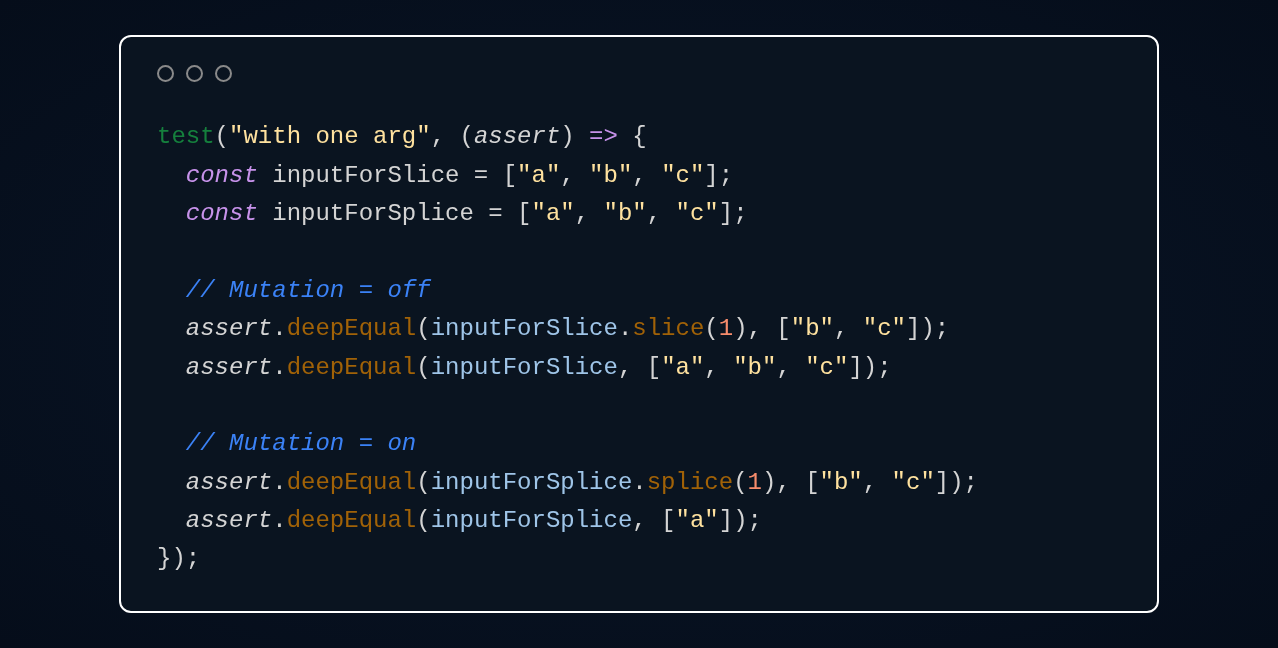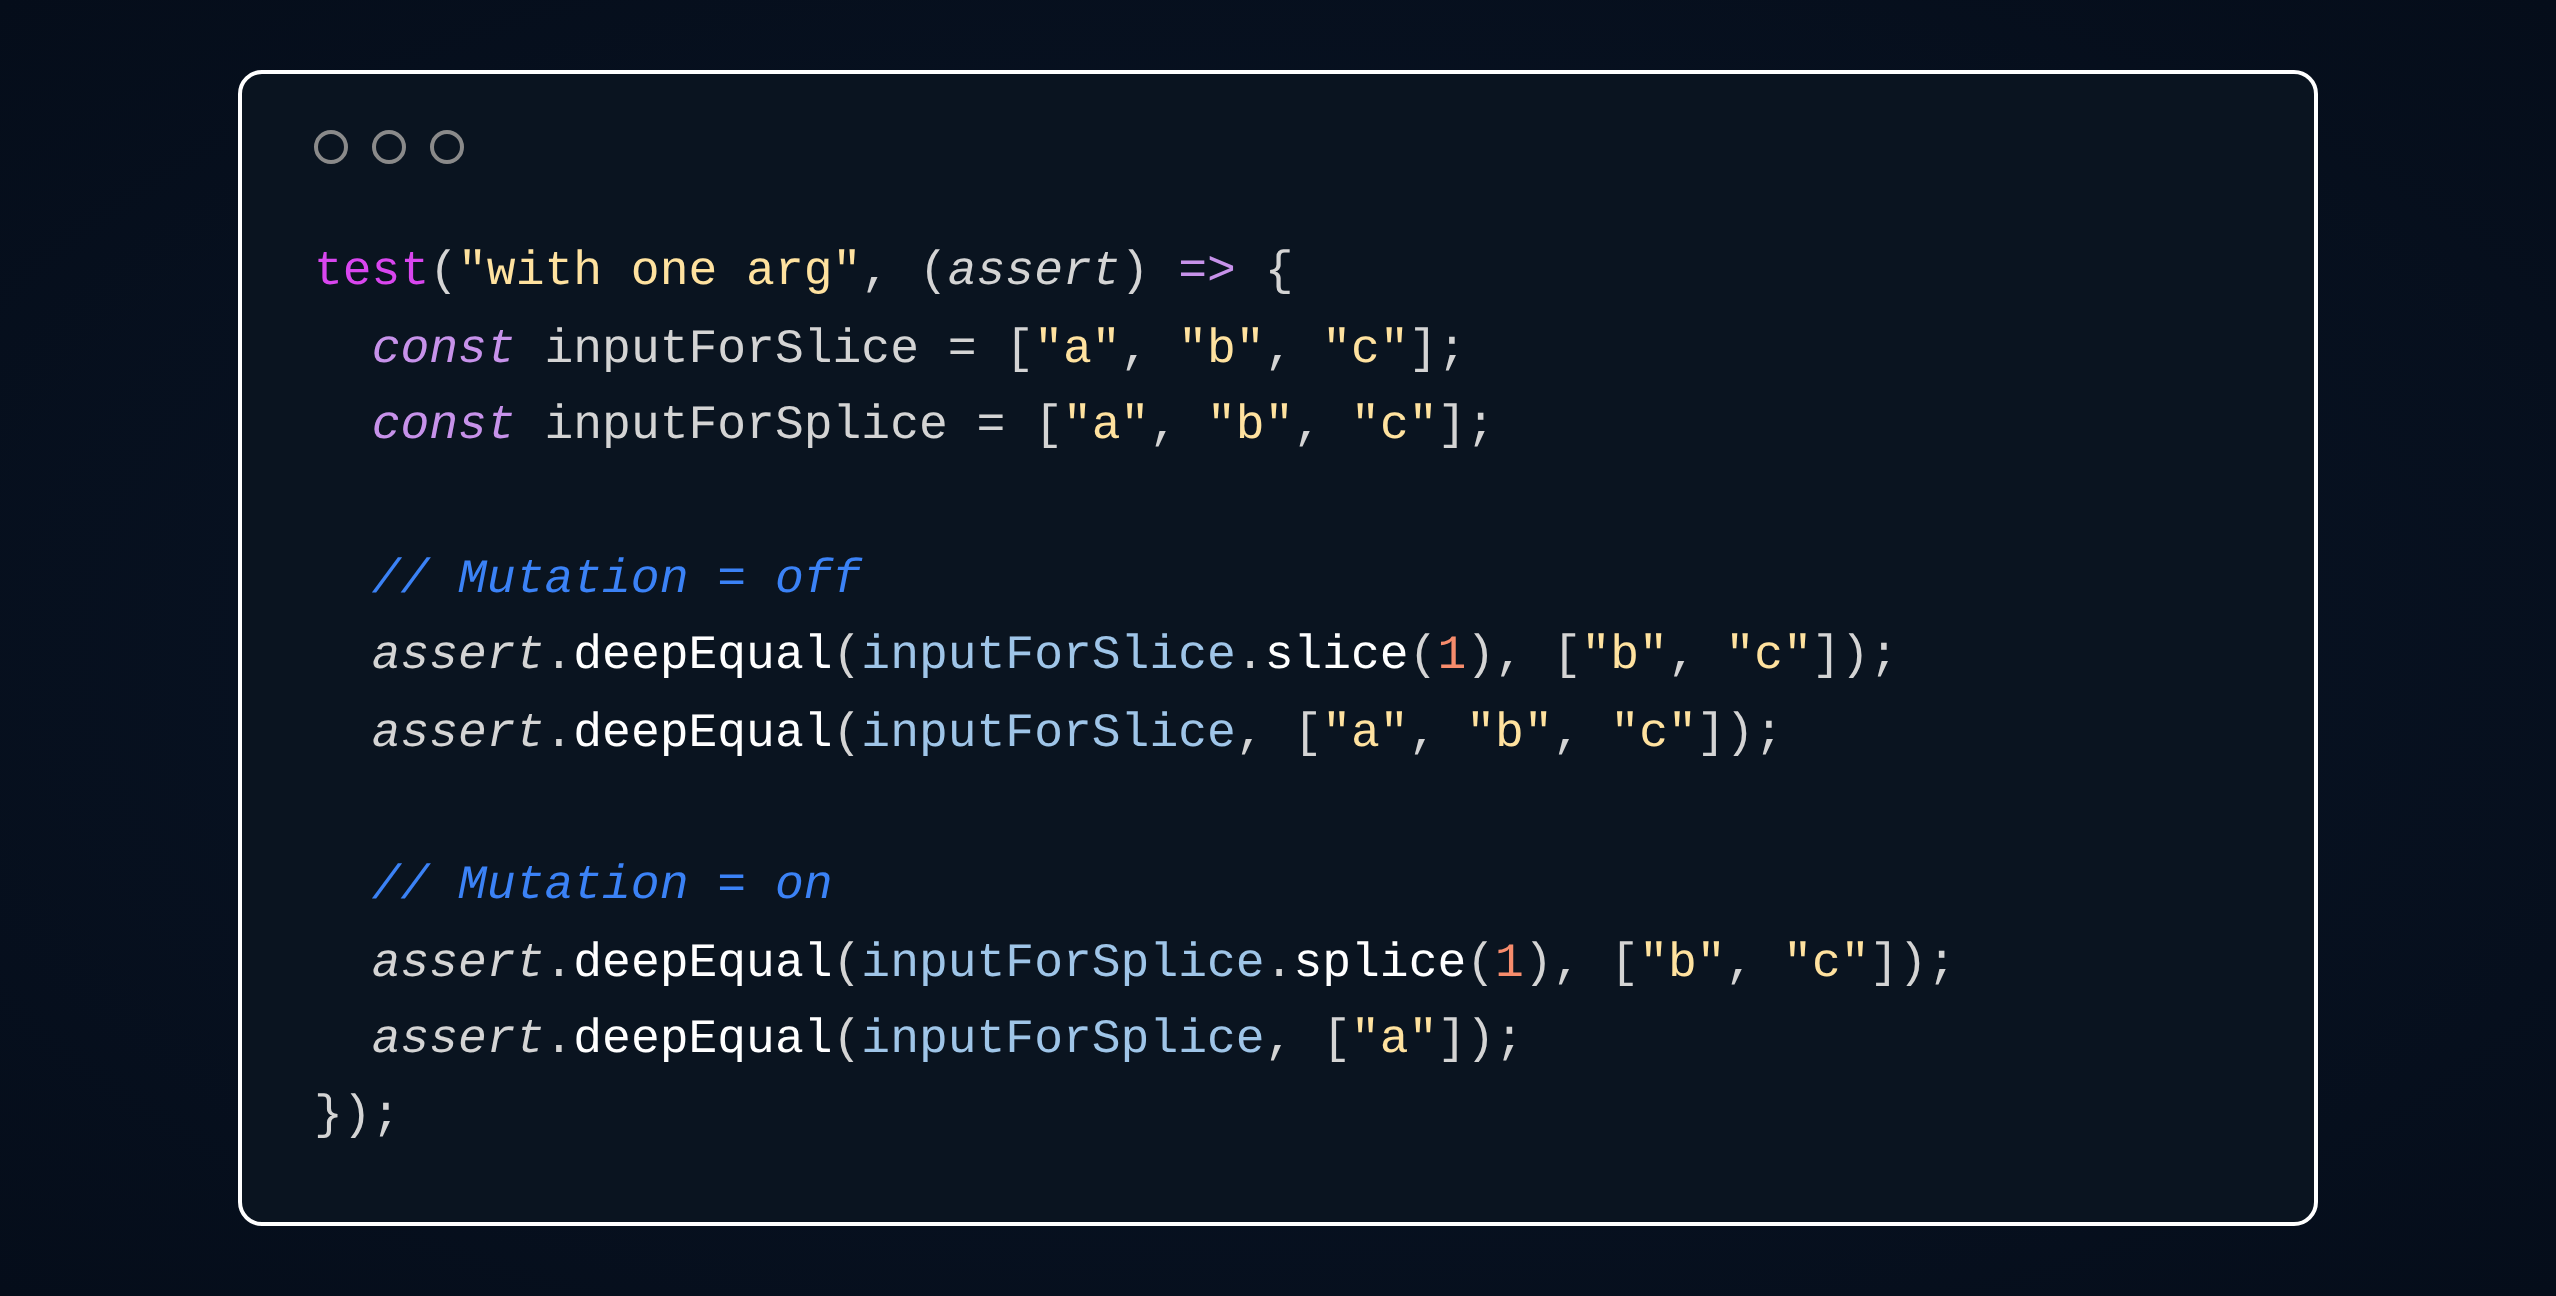--- a/index.html
+++ b/index.html
@@ -33,29 +33,29 @@
       height: 17px;
       border: 2px solid #8a8a8a;
       border-radius: 50%;
     }
     .code {
       font-size: 24px;
       line-height: 1.6;
       white-space: pre;
       color: #d4d4d4;
     }
-    .tk-func { color: #d946ef; }
+    .tk-func { color: #15803d; }
     .tk-punc { color: #d4d4d4; }
     .tk-str { color: #ffe29f; }
     .tk-kw { color: #c792ea; font-style: italic; }
     .tk-param { color: #d4d4d4; font-style: italic; }
     .tk-comment { color: #3b82f6; font-style: italic; }
     .tk-ident { color: #d4d4d4; font-style: italic; }
     .tk-prop { color: #9fc5e8; }
-    .tk-method { color: #ffffff; }
+    .tk-method { color: #a16207; }
     .tk-num { color: #f78c6c; }
     .tk-var { color: #d4d4d4; }
   </style>
 </head>
 <body>
 
 <div class="window">
   <div class="title-bar">
     <div class="dot"></div>
     <div class="dot"></div>

